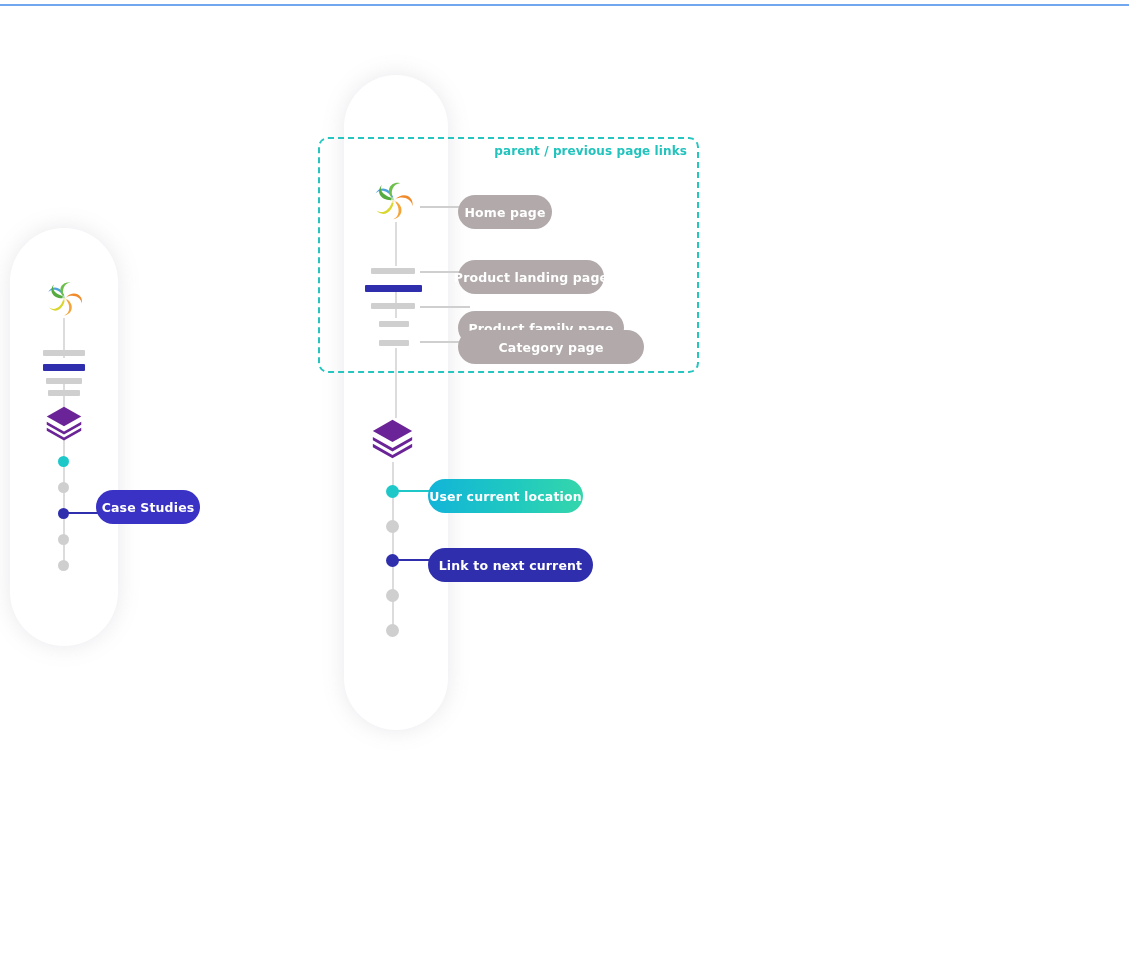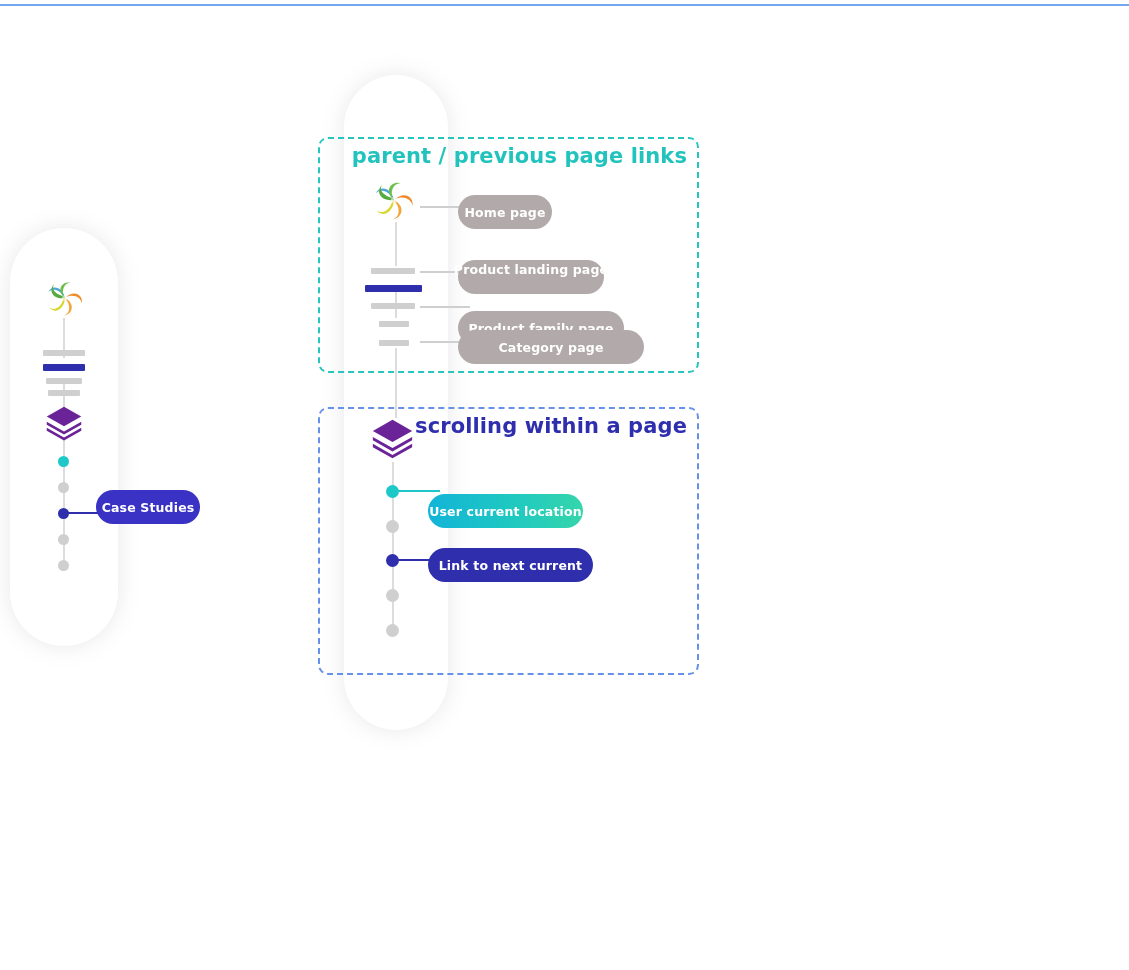--- a/index.html
+++ b/index.html
@@ -35,21 +35,21 @@
   #box-parent{
     left:318px;top:137px;width:377px;height:232px;
     border:2px dashed #25c6c0;
   }
   #box-scroll{
     left:318px;top:407px;width:377px;height:264px;
     border:2px dashed #6691e8;
   }
   .box-title{
     position:absolute;right:10px;top:5px;
-    font-size:21px;font-weight:700;letter-spacing:.1px;
+    font-size:12px;font-weight:700;letter-spacing:.1px;
     white-space:nowrap;
   }
   #title-parent{color:#23c3bd;}
   #title-scroll{color:#2f2fae;}
 
   
   .rail{
     position:absolute;width:2px;background:#dcdcdc;
   }
 
@@ -181,51 +181,48 @@
   <div class="navbar-line" style="left:379px;top:340px;width:30px;"></div>
 
   <div class="leader grey" style="left:420px;top:206px;width:50px;"></div>
   <div class="leader grey" style="left:420px;top:271px;width:50px;"></div>
   <div class="leader grey" style="left:420px;top:306px;width:50px;"></div>
   <div class="leader grey" style="left:420px;top:341px;width:50px;"></div>
 
   <div class="pill grey" style="left:458px;top:195px;width:94px;height:23px;">
     <span>Home page</span>
   </div>
-  <div class="pill grey" style="left:458px;top:260px;width:146px;height:23px;align-items:flex-end;">
+  <div class="pill grey" style="left:458px;top:260px;width:146px;height:23px;">
     <span>Product landing page</span>
   </div>
   <div class="pill grey" style="left:458px;top:295px;width:166px;height:23px;margin-top:16px;">
     <span>Product family page</span>
   </div>
   <div class="pill grey" style="left:458px;top:330px;width:186px;height:17px;">
     <span>Category page</span>
   </div>
 
-  <div class="dashed-box" id="box-scroll">
-    <div class="box-title" id="title-scroll">scrolling within a page</div>
-  </div>
 
   <div class="layers" style="left:371px;top:419px;width:43px;height:41px;">
     <svg width="43" height="41" viewBox="0 0 100 96" aria-hidden="true">
       <path d="M50 2 L96 28 L50 54 L4 28 Z" fill="#6b2497"></path>
       <path d="M4 42 L50 68 L96 42 L96 50 L50 76 L4 50 Z" fill="#6b2497"></path>
       <path d="M4 58 L50 84 L96 58 L96 66 L50 92 L4 66 Z" fill="#6b2497"></path>
     </svg>
   </div>
 
   <div class="dot teal" style="left:386px;top:485px;width:13px;height:13px;"></div>
   <div class="dot grey" style="left:386px;top:520px;width:13px;height:13px;"></div>
   <div class="dot blue" style="left:386px;top:554px;width:13px;height:13px;"></div>
   <div class="dot grey" style="left:386px;top:589px;width:13px;height:13px;"></div>
   <div class="dot grey" style="left:386px;top:624px;width:13px;height:13px;"></div>
 
   <div class="leader teal" style="left:398px;top:490px;width:42px;"></div>
   <div class="leader blue" style="left:398px;top:559px;width:42px;"></div>
 
-  <div class="pill teal" style="left:428px;top:494px;width:155px;height:24px;">
+  <div class="pill teal" style="left:428px;top:479px;width:155px;height:24px;">
     <span>User current location</span>
   </div>
   <div class="pill blue" style="left:428px;top:548px;width:165px;height:24px;">
     <span>Link to next current</span>
   </div>
 
 </div>
 
 </body></html>

